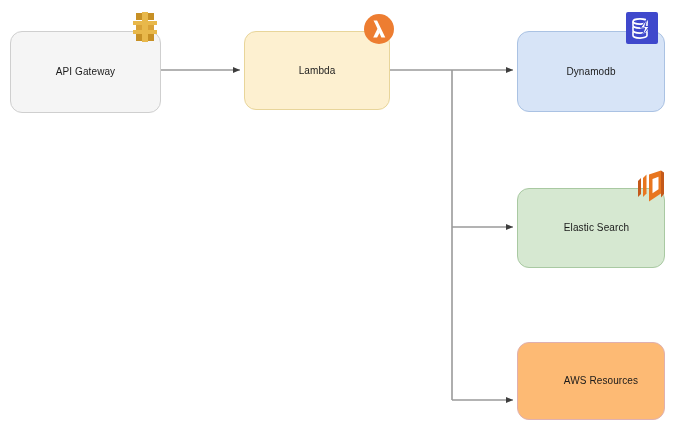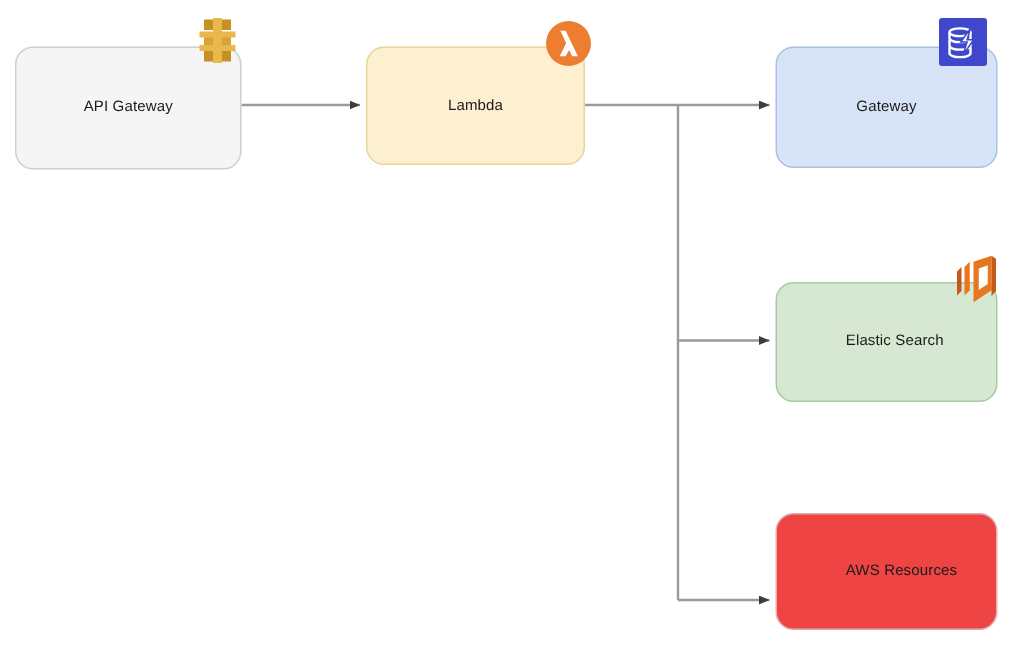--- a/index.html
+++ b/index.html
@@ -51,21 +51,21 @@
     border: 1px solid #aac2e3;
   }
   #node-elastic-search {
     left: 517px; top: 188px; width: 148px; height: 80px;
     background: #d6e8d1;
     border: 1px solid #a9c9a2;
     padding-left: 11px;
   }
   #node-aws-resources {
     left: 517px; top: 342px; width: 148px; height: 78px;
-    background: #ef4444;
+    background: #fdba74;
     border: 1px solid #dfb0b0;
     padding-left: 20px;
   }
   .edges {
     position: absolute;
     left: 0; top: 0;
     width: 680px;
     height: 434px;
     pointer-events: none;
   }
@@ -102,21 +102,21 @@
 
   <div class="node" id="node-api-gateway">
     <span class="node-label">API Gateway</span>
   </div>
 
   <div class="node" id="node-lambda">
     <span class="node-label">Lambda</span>
   </div>
 
   <div class="node" id="node-dynamodb">
-    <span class="node-label">Gateway</span>
+    <span class="node-label">Dynamodb</span>
   </div>
 
   <div class="node" id="node-elastic-search">
     <span class="node-label">Elastic Search</span>
   </div>
 
   <div class="node" id="node-aws-resources">
     <span class="node-label">AWS Resources</span>
   </div>
 

